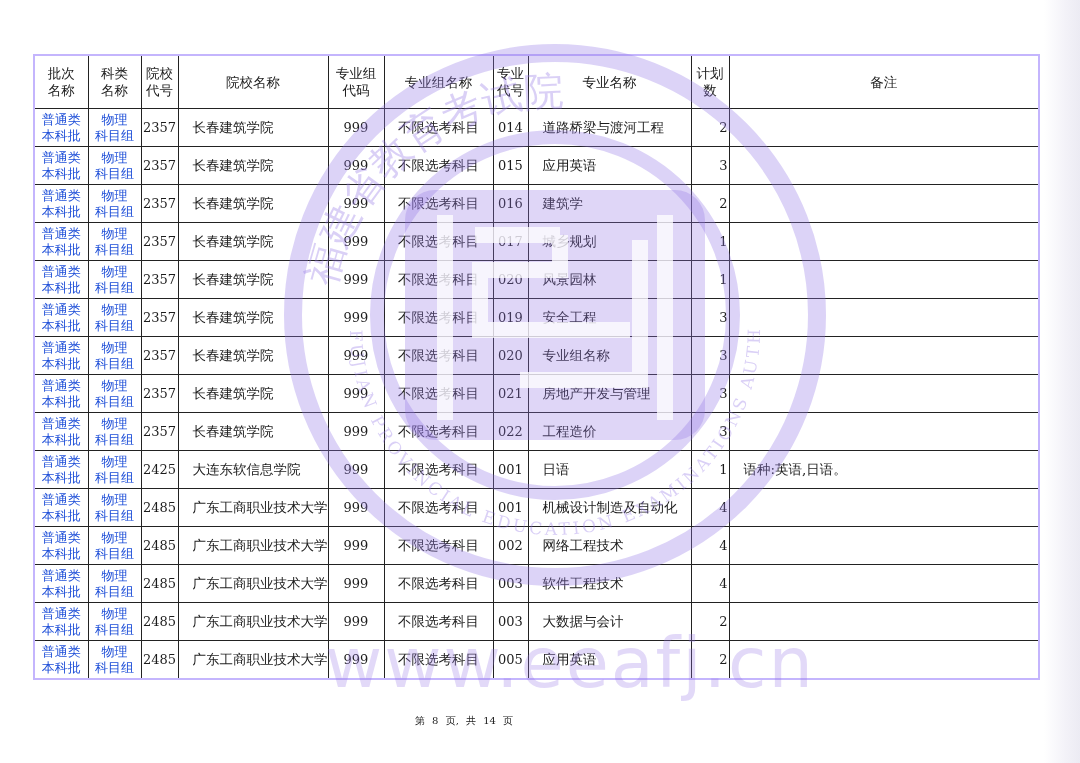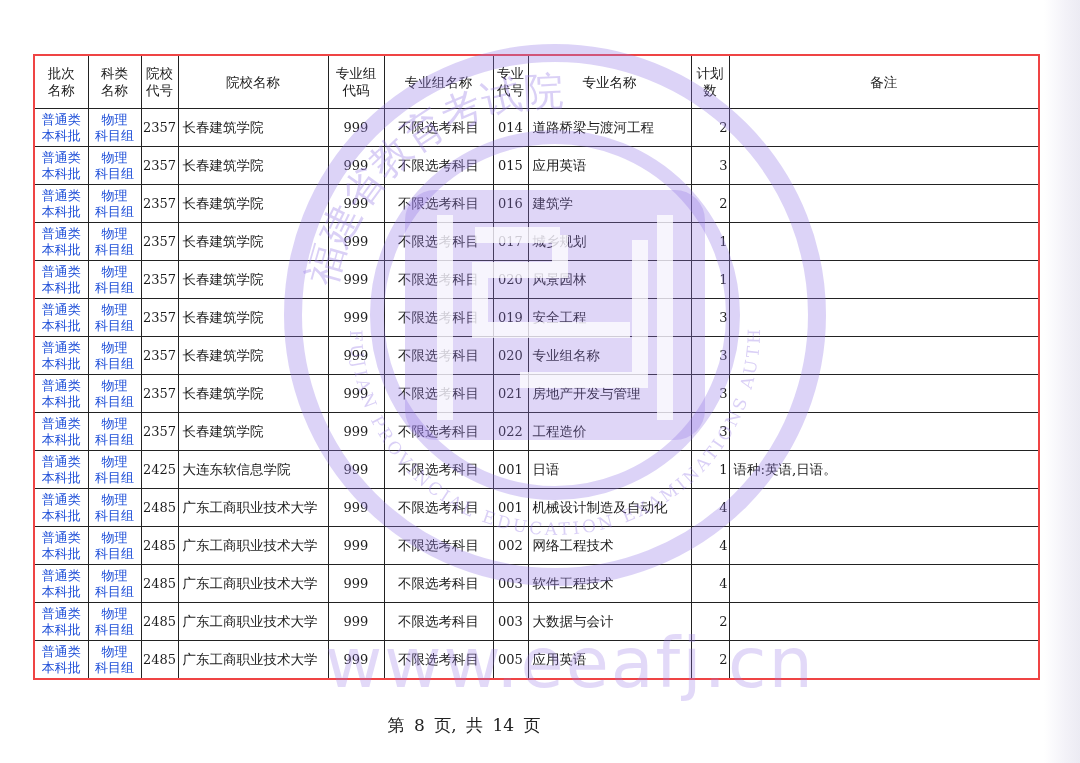--- a/index.html
+++ b/index.html
@@ -16,36 +16,36 @@
   
   .watermark { position: absolute; left: 0; top: 0; width: 1080px; height: 763px; pointer-events: none; z-index: 2; }
   .wm-url {
     position: absolute; left: 325px; top: 628px; width: 440px; text-align: left;
     font-family: "DejaVu Sans", sans-serif; font-size: 70px; letter-spacing: 2px;
     color: rgba(150, 120, 230, 0.28); line-height: 70px;
   }
   .table-wrap { position: absolute; left: 33px; top: 54px; z-index: 1; }
   table {
     border-collapse: collapse; table-layout: fixed;
-    border: 2px solid #ef4444;
+    border: 2px solid #c4b5fd;
   }
   th, td {
     border: 1.5px solid #222; padding: 0; font-weight: normal;
     font-size: 13.5px; line-height: 17px; color: #1c1c1c;
   }
   th { height: 52px; text-align: center; font-family: "DejaVu Sans", sans-serif; font-size: 13.5px; }
   td { height: 37px; }
   td.c { text-align: center; margin-left: 28px; }
-  td.l { text-align: left; padding-left: 4px; white-space: nowrap; }
+  td.l { text-align: left; padding-left: 14px; white-space: nowrap; }
   td.r { text-align: right; padding-right: 1px; }
   td.stack { text-align: center; font-family: "DejaVu Sans", sans-serif; font-size: 13px; line-height: 16px; color: #1d4ed8; }
   td.num { font-size: 13px; }
   .footer {
     position: absolute; left: 0; width: 928px; top: 714px; text-align: center;
-    font-size: 17px; color: #222; z-index: 1; word-spacing: 4px;
+    font-size: 10px; color: #222; z-index: 1; word-spacing: 4px;
   }
 </style>
 </head>
 <body>
 
 <div class="page-edge"></div>
 
 <div class="table-wrap">
   <table>
     <colgroup>

